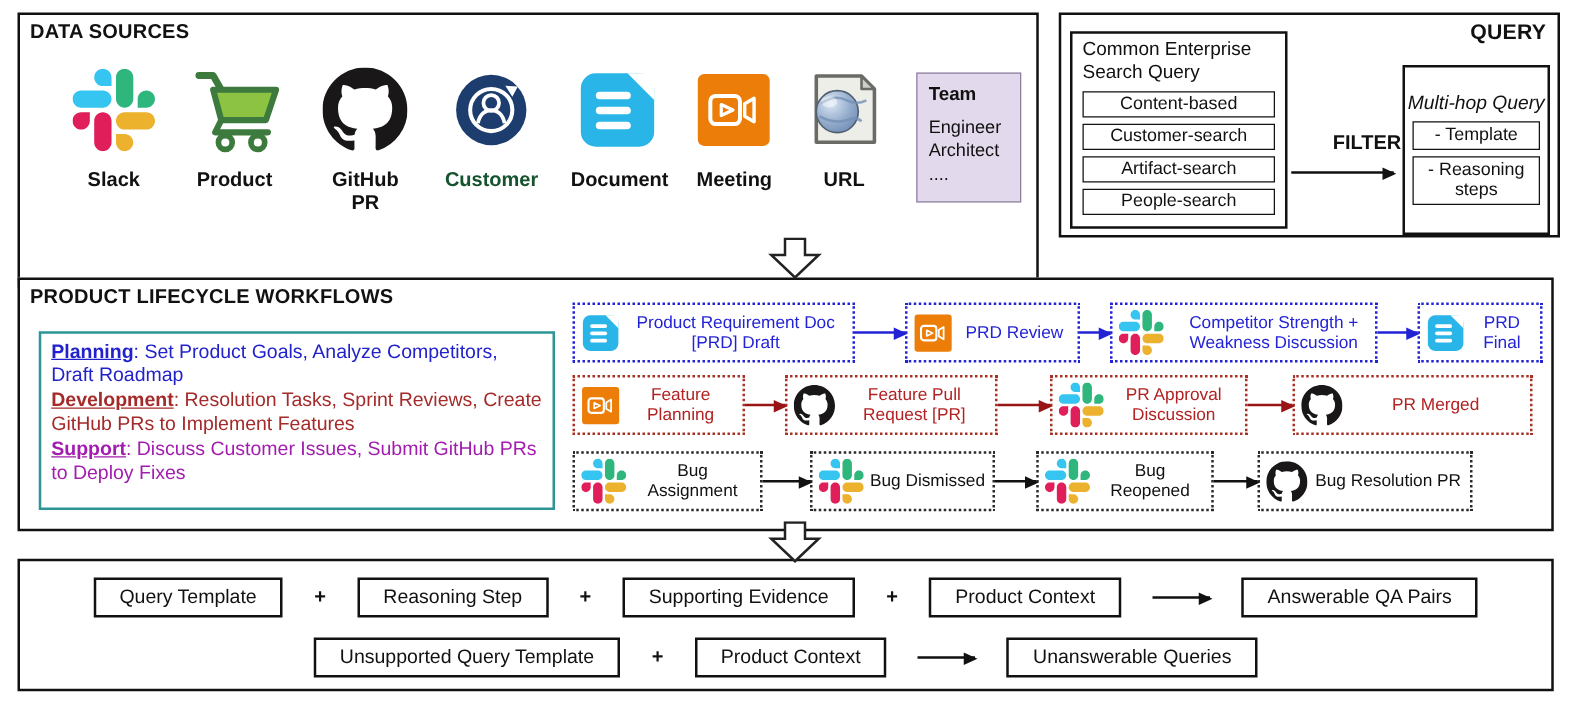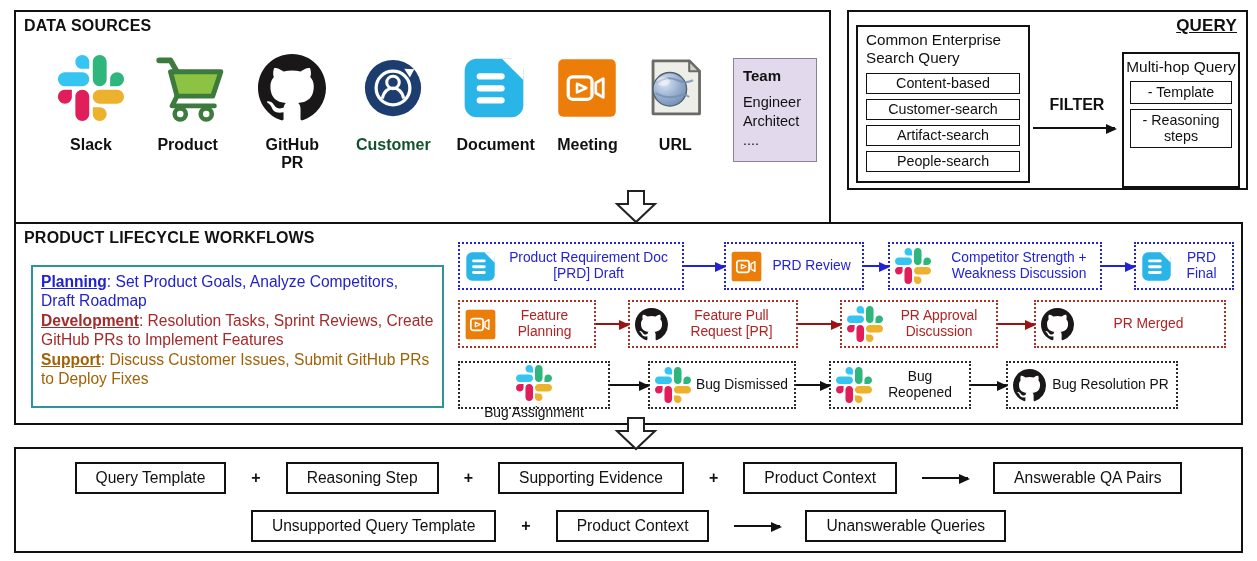--- a/index.html
+++ b/index.html
@@ -18,32 +18,32 @@
   .ds-item { display:flex; flex-direction:column; }
   .ds-iconwrap { height:92px; display:flex; align-items:center; justify-content:center; }
   .ds-label { font-weight:bold; font-size:16px; text-align:center; line-height:1.1; margin-top:2px; max-width:74px; }
   .team-box { width:84px; height:104px; margin-top:16px; box-sizing:border-box; padding:8px 9px;
               background:var(--teambg); border:1.6px solid var(--teambd); }
   .team-title { font-weight:bold; font-size:15px; margin-bottom:9px; }
   .team-member { font-size:14.5px; line-height:1.32; }
 
   
   #query-panel { left:847px; top:10px; width:401px; height:180px; }
-  #query-panel .panel-title { left:auto; right:9px; top:4px; font-size:17px;text-decoration:underline; }
+  #query-panel .panel-title { left:auto; right:9px; top:4px; font-size:17px; }
   .common-box { position:absolute; left:7px; top:13px; width:174px; height:158px;
                 border:2px solid #111; box-sizing:border-box; padding:3px 0 0 0; }
   .common-title { font-size:15.2px; line-height:1.18; padding:1px 7px 1px 8px; }
   .qtype-box { border:1.8px solid #111; margin:5px 8px 0 8px; text-align:center;
                font-size:14.3px; padding:1.5px 1px; }
-  .filter-group { position:absolute; left:184px; top:84px; width:88px; text-align:center; }
+  .filter-group { position:absolute; left:184px; top:94px; width:88px; text-align:right; }
   .filter-label { font-weight:bold; font-size:16px; }
   .filter-group .harrow { margin-top:13px; width:82px; }
   .multihop-box { position:absolute; left:273px; top:40px; width:118px; height:136px;
                   border:2px solid #111; box-sizing:border-box; }
-  .multihop-title { text-align:center; font-size:15.4px; line-height:1.2; margin-top:4px; }
+  .multihop-title { text-align:center; font-size:15.4px; line-height:1.2; margin-top:20px;font-style:italic; }
   .mh-box { border:1.8px solid #111; margin:5px 6px 0 6px; text-align:center;
             font-size:14.3px; line-height:1.15; padding:2px 2px; }
 
   
   #lifecycle-panel { left:14px; top:222px; width:1229px; height:203px;text-decoration:underline; }
   .legend-box { position:absolute; left:15px; top:41px; width:413px; height:143px;
                 border:2px solid var(--teal); box-sizing:border-box; padding:5px 8px;
                 font-size:15.6px; line-height:1.25; }
   .legend-term { font-weight:bold; text-decoration:underline; }
   .wf-row { position:absolute; left:442px; display:flex; align-items:center; height:48px; }
@@ -204,21 +204,21 @@
 
   <svg class="down-arrow" style="left:608px; top:190px;" width="56" height="34">
     <polygon points="20,1 36,1 36,14 47,14 28,32 9,14 20,14" fill="#ffffff" stroke="#222" stroke-width="2"></polygon>
   </svg>
 
   <section class="panel" id="lifecycle-panel">
     <div class="panel-title">PRODUCT LIFECYCLE WORKFLOWS</div>
     <div class="legend-box" id="legend-box">
         <div class="legend-entry" style="color: rgb(34, 34, 204);"><span class="legend-term">Planning</span><span class="legend-desc">: Set Product Goals, Analyze Competitors, Draft Roadmap</span></div>
         <div class="legend-entry" style="color: rgb(165, 42, 42);"><span class="legend-term">Development</span><span class="legend-desc">: Resolution Tasks, Sprint Reviews, Create GitHub PRs to Implement Features</span></div>
-        <div class="legend-entry" style="color: #a16207;"><span class="legend-term">Support</span><span class="legend-desc">: Discuss Customer Issues, Submit GitHub PRs to Deploy Fixes</span></div>
+        <div class="legend-entry" style="color: #a21caf;"><span class="legend-term">Support</span><span class="legend-desc">: Discuss Customer Issues, Submit GitHub PRs to Deploy Fixes</span></div>
       </div>
     <div id="workflow-rows">
         <div class="wf-row" style="top: 18px;">
           <div class="wf-box wf-blue" style="width: 226px;">
             <span class="wf-icon">
               <svg width="31" height="31" viewBox="0 0 48 48">
     <rect x="2" y="2" width="44" height="44" rx="9" fill="#29b5e8"></rect>
     <path d="M30 2 h9 a7 7 0 0 1 7 7 v9 z" fill="#ffffff"></path>
     <rect x="11" y="13" width="21" height="4.6" rx="2.3" fill="#fff"></rect>
     <rect x="11" y="22" width="21" height="4.6" rx="2.3" fill="#fff"></rect>
@@ -302,21 +302,21 @@
           <div class="wf-box wf-red" style="width: 192px;">
             <span class="wf-icon">
               <svg width="33" height="33" viewBox="0 0 16 16">
     <path fill="#191717" fill-rule="evenodd" d="M8 0C3.58 0 0 3.58 0 8c0 3.54 2.29 6.53 5.47 7.59.4.07.55-.17.55-.38 0-.19-.01-.82-.01-1.49-2.01.37-2.53-.49-2.69-.94-.09-.23-.48-.94-.82-1.13-.28-.15-.68-.52-.01-.53.63-.01 1.08.58 1.23.82.72 1.21 1.87.87 2.33.66.07-.52.28-.87.51-1.07-1.78-.2-3.64-.89-3.64-3.95 0-.87.31-1.59.82-2.15-.08-.2-.36-1.02.08-2.12 0 0 .67-.21 2.2.82.64-.18 1.32-.27 2-.27s1.36.09 2 .27c1.53-1.04 2.2-.82 2.2-.82.44 1.1.16 1.92.08 2.12.51.56.82 1.27.82 2.15 0 3.07-1.87 3.75-3.65 3.95.29.25.54.73.54 1.48 0 1.07-.01 1.93-.01 2.2 0 .21.15.46.55.38A8.01 8.01 0 0 0 16 8c0-4.42-3.58-8-8-8z"></path>
               </svg>
             </span>
             <span class="lbl">PR Merged</span>
           </div>
         </div>
         <div class="wf-row" style="top: 137px;">
-          <div class="wf-box wf-black" style="width: 152px; flex-direction: column;">
+          <div class="wf-box wf-black" style="width: 152px;">
             <span class="wf-icon">
               <svg width="36" height="36" viewBox="0 0 122.8 122.8">
     <path fill="#E01E5A" d="M25.8 77.6c0 7.1-5.8 12.9-12.9 12.9S0 84.7 0 77.6s5.8-12.9 12.9-12.9h12.9v12.9zM32.3 77.6c0-7.1 5.8-12.9 12.9-12.9s12.9 5.8 12.9 12.9v32.3c0 7.1-5.8 12.9-12.9 12.9s-12.9-5.8-12.9-12.9V77.6z"></path>
     <path fill="#36C5F0" d="M45.2 25.8c-7.1 0-12.9-5.8-12.9-12.9S38.1 0 45.2 0s12.9 5.8 12.9 12.9v12.9H45.2zM45.2 32.3c7.1 0 12.9 5.8 12.9 12.9s-5.8 12.9-12.9 12.9H12.9C5.8 58.1 0 52.3 0 45.2s5.8-12.9 12.9-12.9h32.3z"></path>
     <path fill="#2EB67D" d="M97 45.2c0-7.1 5.8-12.9 12.9-12.9s12.9 5.8 12.9 12.9-5.8 12.9-12.9 12.9H97V45.2zM90.5 45.2c0 7.1-5.8 12.9-12.9 12.9s-12.9-5.8-12.9-12.9V12.9C64.7 5.8 70.5 0 77.6 0s12.9 5.8 12.9 12.9v32.3z"></path>
     <path fill="#ECB22E" d="M77.6 97c7.1 0 12.9 5.8 12.9 12.9s-5.8 12.9-12.9 12.9-12.9-5.8-12.9-12.9V97h12.9zM77.6 90.5c-7.1 0-12.9-5.8-12.9-12.9s5.8-12.9 12.9-12.9h32.3c7.1 0 12.9 5.8 12.9 12.9s-5.8 12.9-12.9 12.9H77.6z"></path>
               </svg>
             </span>
             <span class="lbl">Bug Assignment</span>
           </div>

